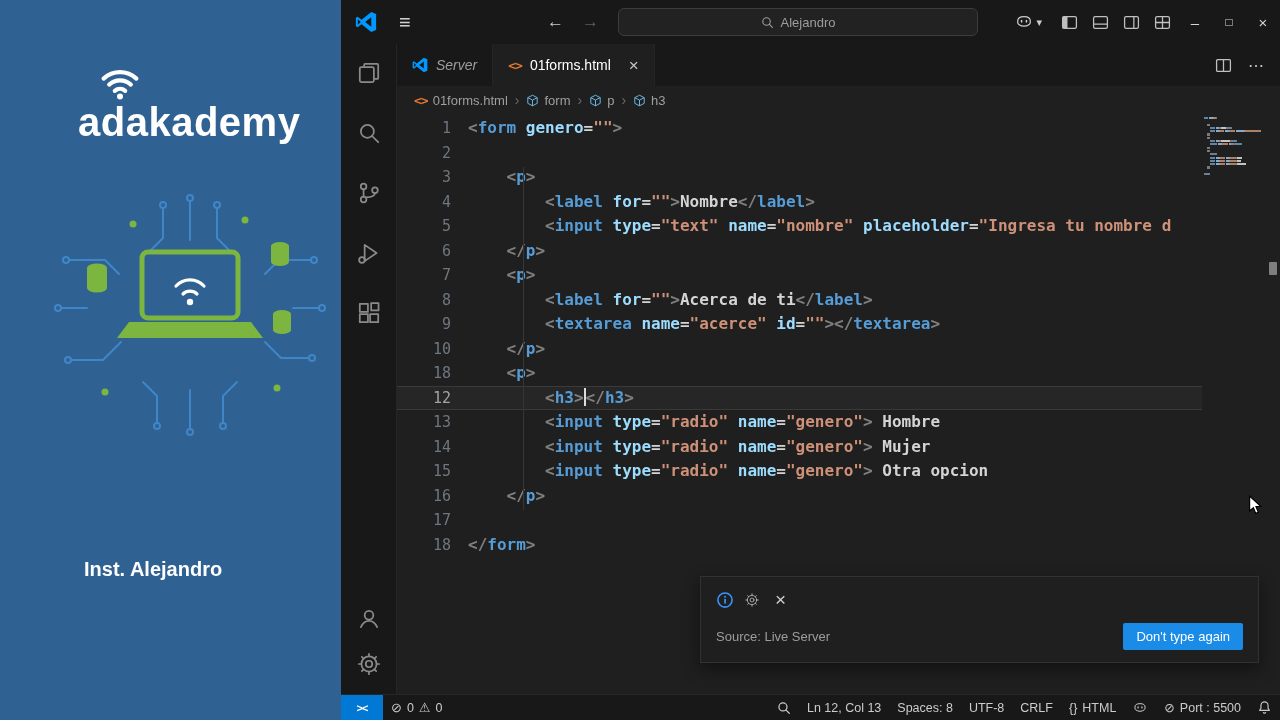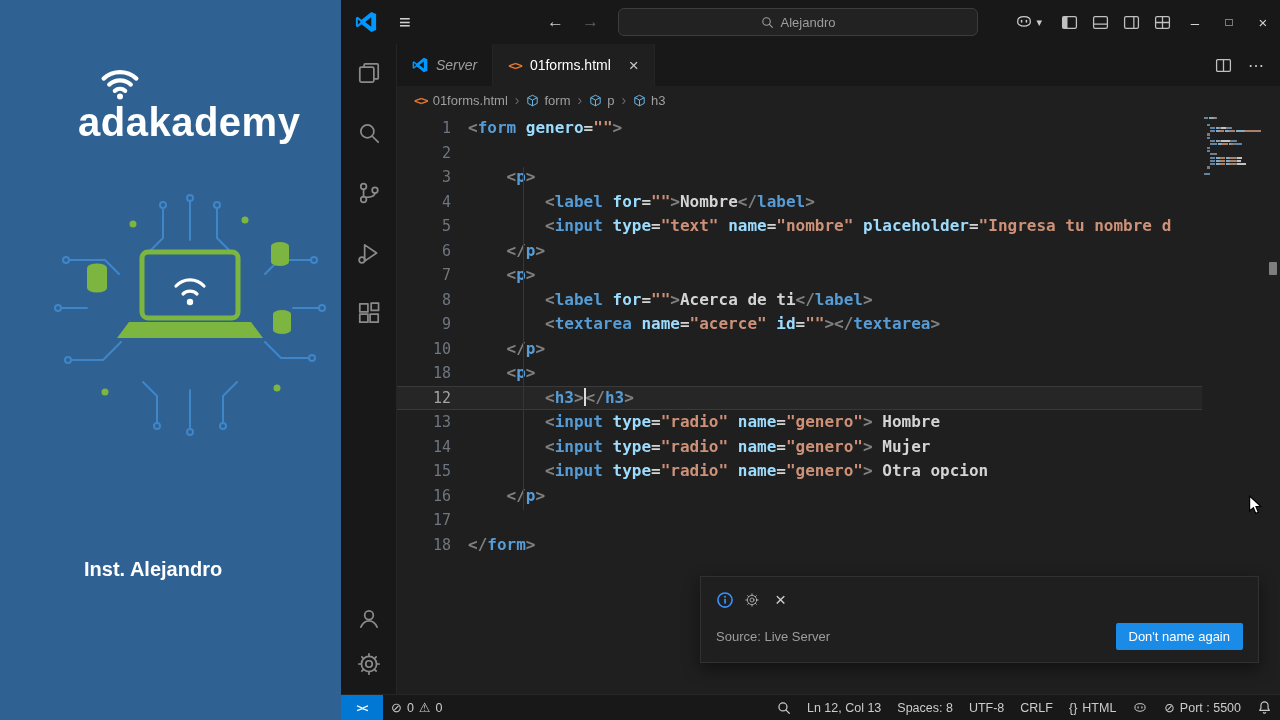--- a/index.html
+++ b/index.html
@@ -372,21 +372,21 @@
           <svg class="mini-ico" width="16" height="16" viewBox="0 0 24 24" stroke="#cccccc">
               <circle cx="12" cy="12" r="3"></circle>
               <circle cx="12" cy="12" r="7"></circle>
               <path d="M12 2.6v2.3M12 19.1v2.3M21.4 12h-2.3M4.9 12H2.6M18.6 5.4l-1.6 1.6M7 17l-1.6 1.6M18.6 18.6 17 17M7 7 5.4 5.4"></path>
             </svg>
           <span class="notif-close">×</span>
         </span>
       </div>
       <div class="notif-bottom">
         <span class="notif-source">Source: Live Server</span>
-        <button class="notif-btn">Don't name again</button>
+        <button class="notif-btn">Don't type again</button>
       </div>
     </div>
 
     <div class="statusbar">
       <div class="sb-remote">&gt;&lt;</div>
       <div class="sb-item">
         <span class="sb-ico">⊘</span>
         <span>0</span>
         <span class="sb-ico">⚠</span>
         <span>0</span>

